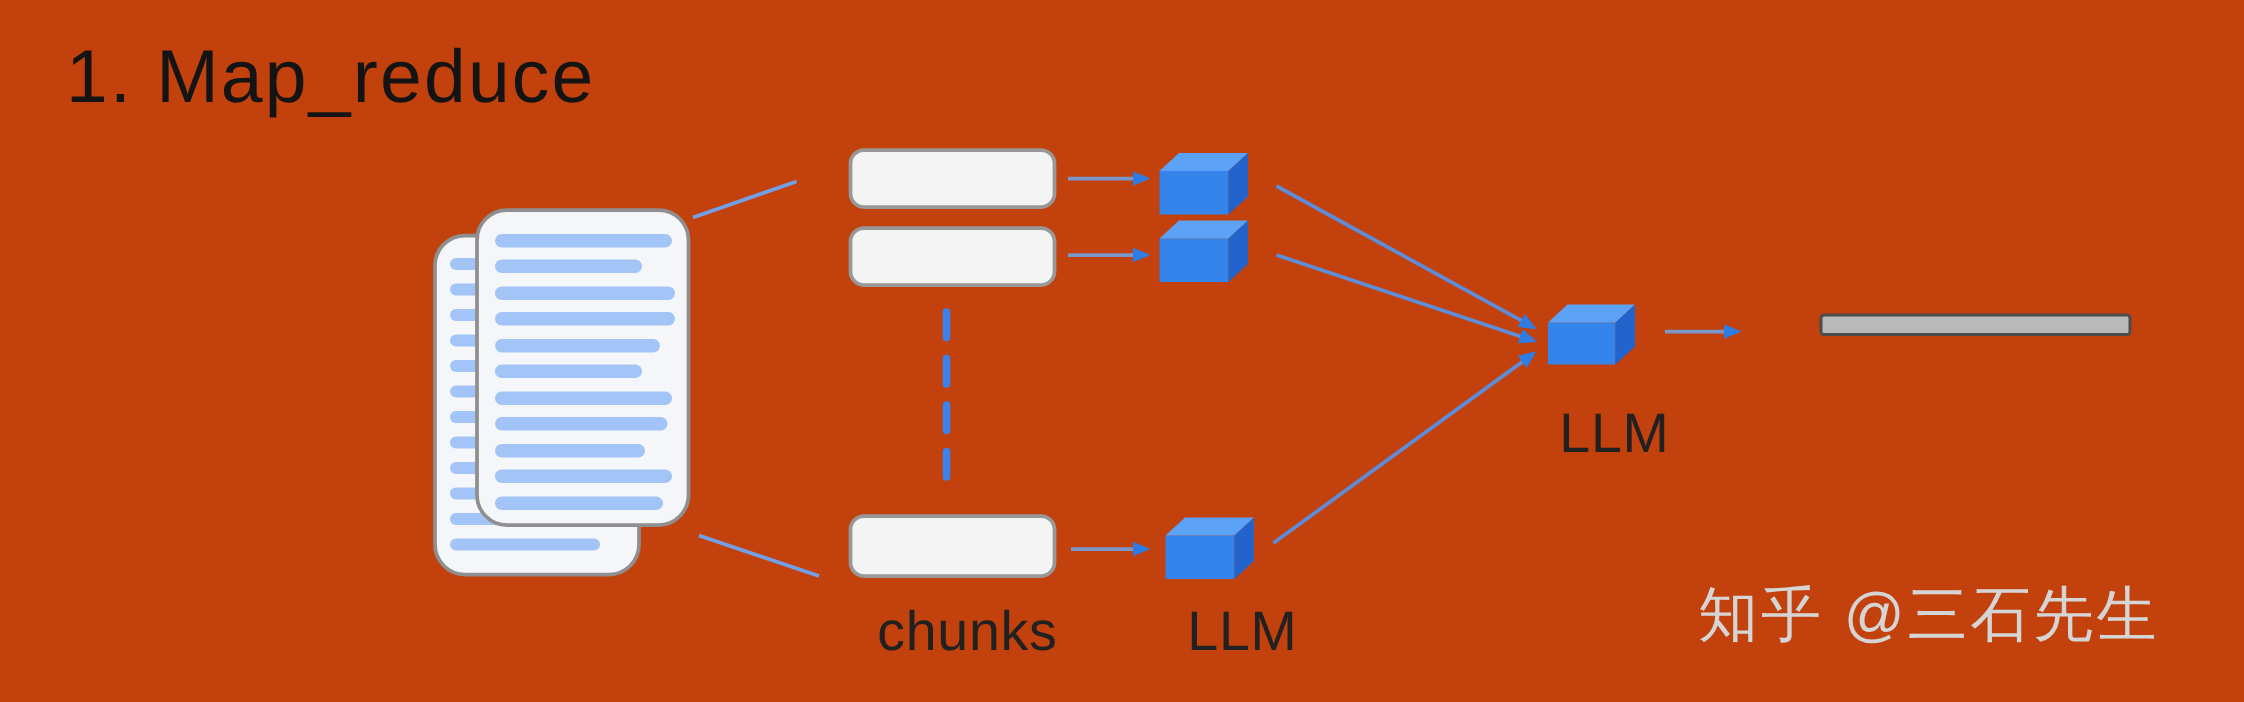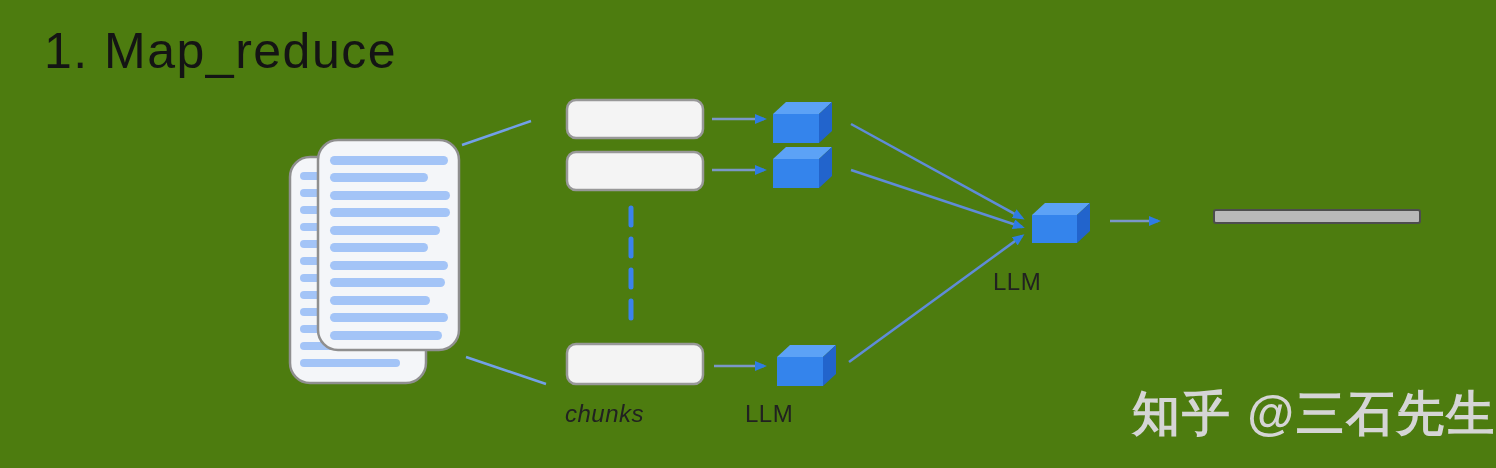--- a/index.html
+++ b/index.html
@@ -1,51 +1,51 @@
 <!DOCTYPE html>
 <html><head>
 <meta charset="utf-8">
 <style>
   html, body { margin: 0; padding: 0; background: #ffffff; }
   .canvas {
     position: relative;
     width: 1496px;
     height: 468px;
-    background: #4d7c0f;
+    background: #c2410c;
     overflow: hidden;
     font-family: "Liberation Sans", "DejaVu Sans", sans-serif;
   }
   .diagram-svg { position: absolute; left: 0; top: 0; }
   .page-title {
     position: absolute;
     left: 44px;
     top: 22px;
     font-size: 50px;
     font-weight: 500;
     letter-spacing: 1.5px;
     color: #141414;
   }
   .node-label {
     position: absolute;
-    font-size: 24px;
+    font-size: 37px;
     font-weight: 400;
     color: #212121;
-    text-align: left;
+    text-align: right;
     letter-spacing: 0.5px;
   }
-  .label-chunks { left: 565px; top: 400px; width: 140px; font-style: italic; }
+  .label-chunks { left: 565px; top: 400px; width: 140px; }
   .label-llm-map { left: 745px; top: 400px; width: 120px; }
   .label-llm-reduce { left: 993px; top: 268px; width: 120px; }
   .label-final-answer { left: 1227px; top: 276px; width: 216px; }
   .watermark {
     position: absolute;
     left: 1132px;
     top: 382px;
-    font-size: 48px;
-    font-weight: 700;
+    font-size: 40px;
+    font-weight: 400;
     letter-spacing: 2px;
     color: #d5d5d5;
     white-space: nowrap;
   }
 </style>
 </head>
 <body>
 
 <div class="canvas">
 

